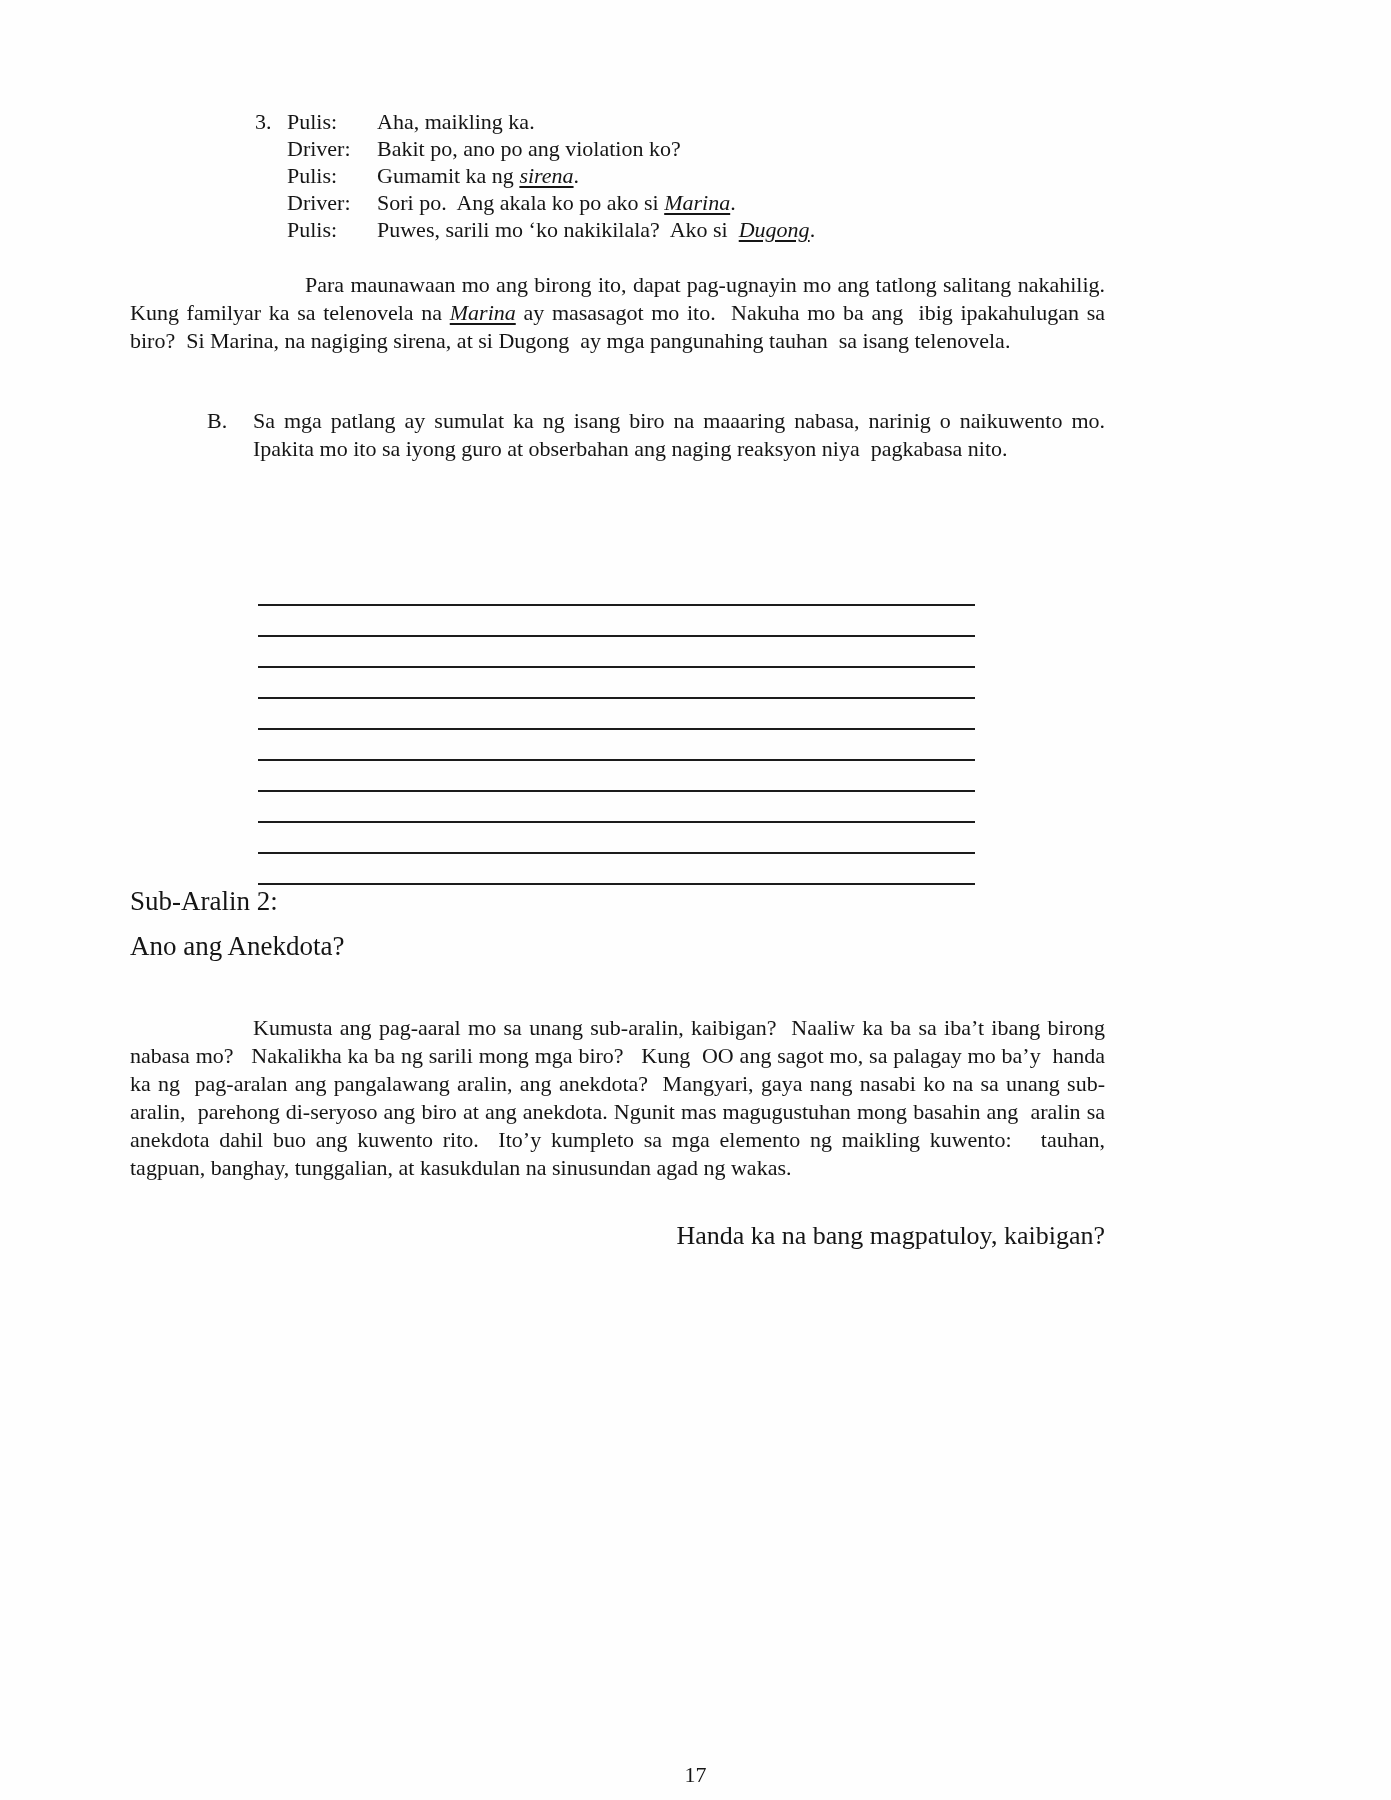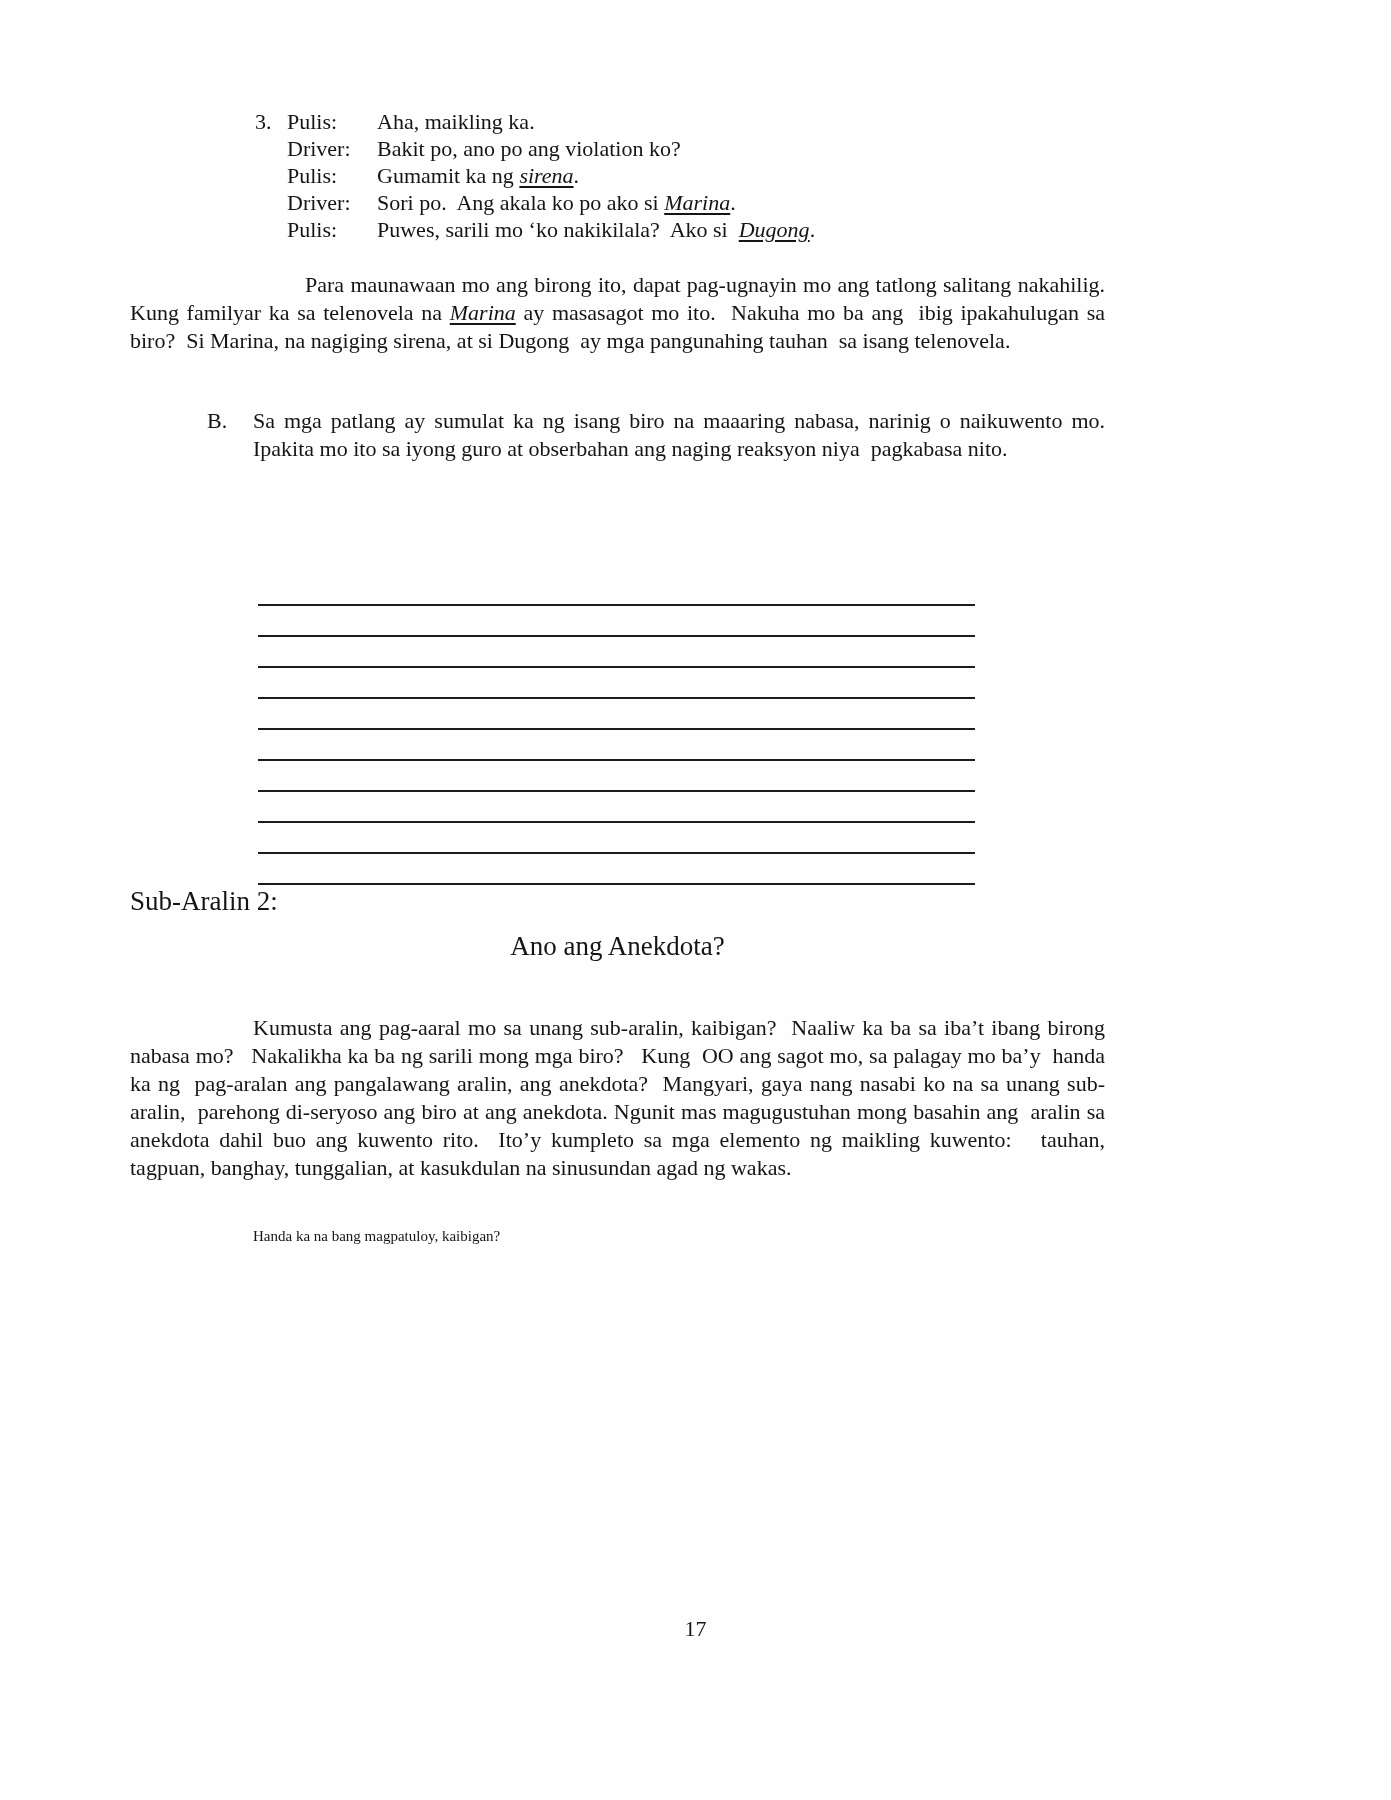--- a/index.html
+++ b/index.html
@@ -69,37 +69,37 @@
   }
   
   .section-label {
     font-size: 27px;
     line-height: 32px;
   }
   .section-title {
     margin-top: 13px;
     font-size: 27px;
     line-height: 32px;
-    text-align: center;
   }
   .intro {
     margin-top: 52px;
     text-indent: 123px;
   }
   .closing-line {
     margin-top: 40px;
     margin-left: 123px;
-    font-size: 15px;
+    font-size: 26px;
     line-height: 28px;
+    text-align: right;
   }
   .page-number {
     position: absolute;
     left: 0;
     right: 0;
-    top: 1616px;
+    top: 1762px;
     text-align: center;
     font-size: 22px;
   }
 </style>
 </head>
 <body>
 
 <div class="page">
 
   <div class="dialogue">

